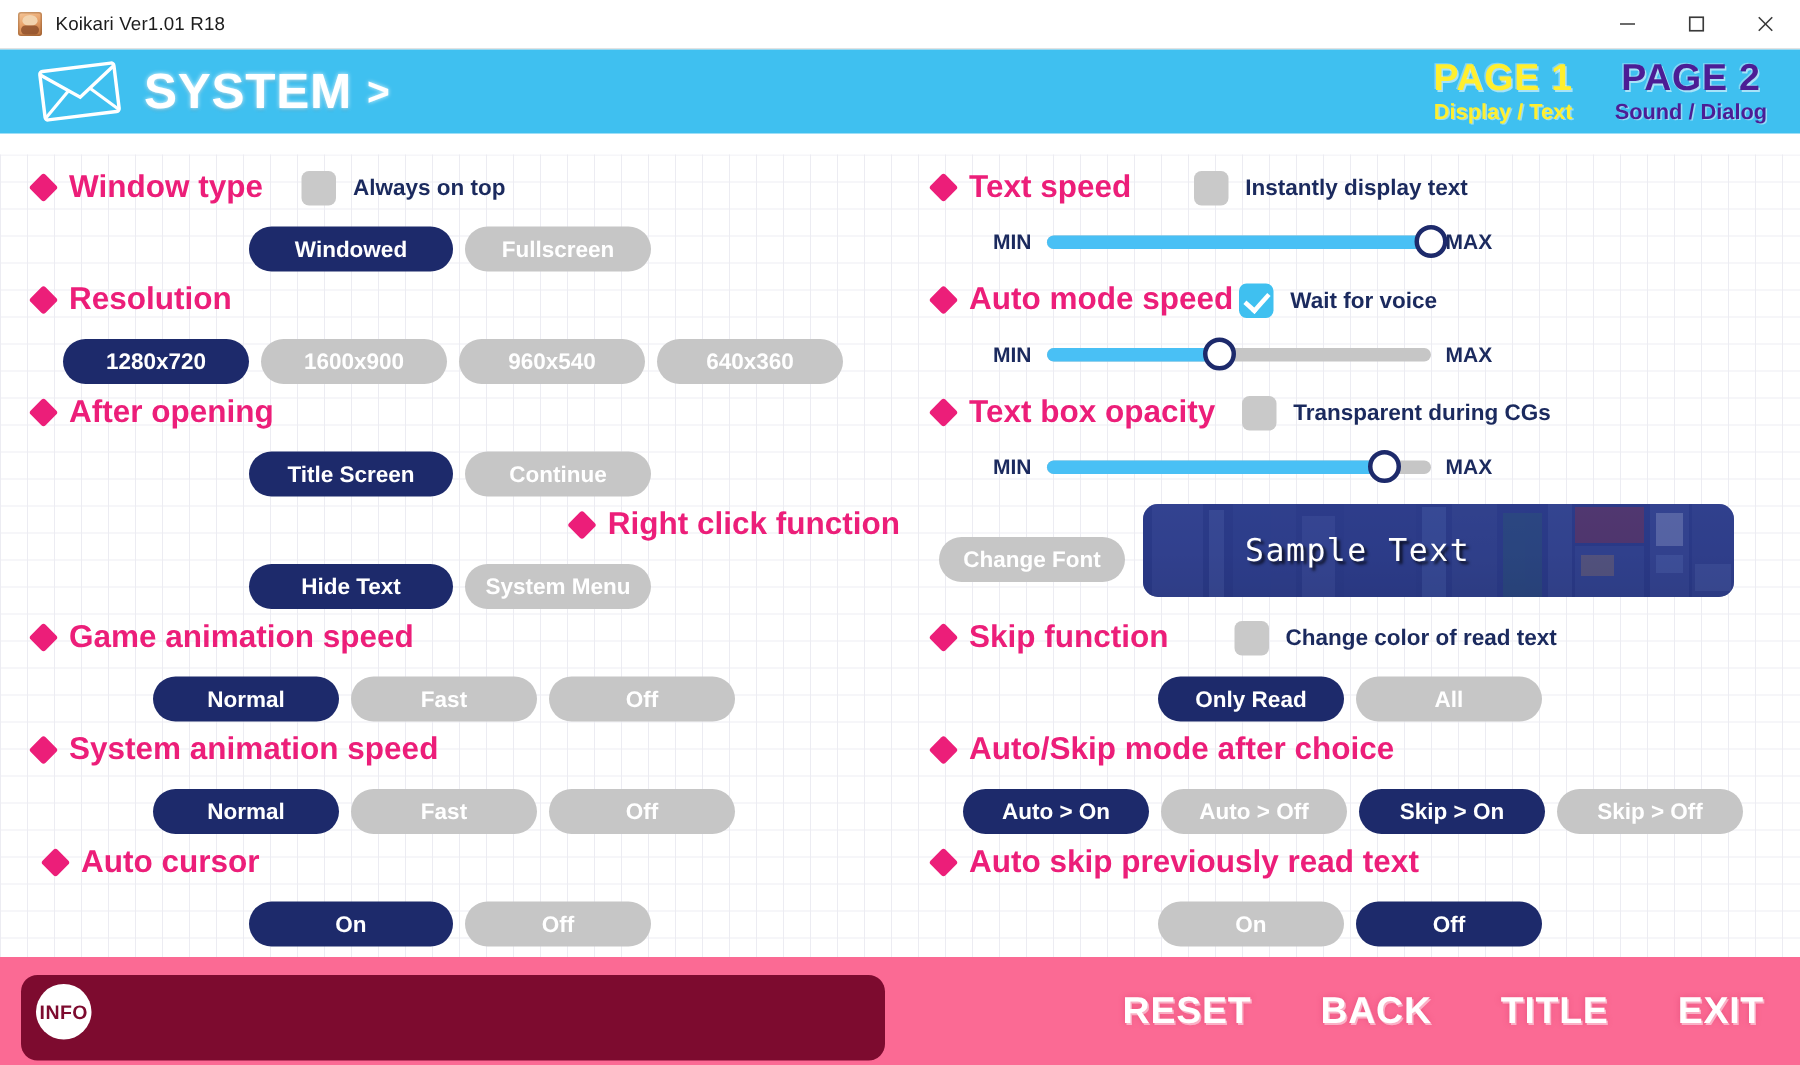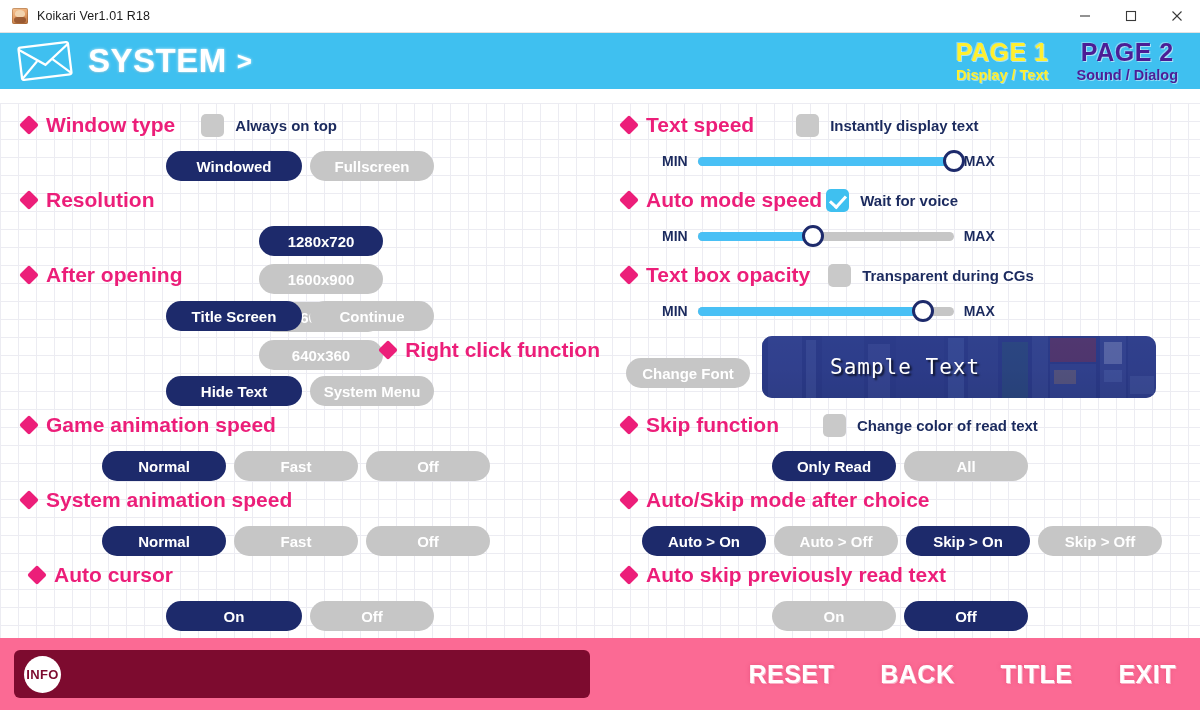--- a/index.html
+++ b/index.html
@@ -34,21 +34,21 @@
   .tb-controls { margin-left: auto; display: flex; height: 33px; }
   .tb-btn {
     width: 46px; height: 33px; display: flex; align-items: center;
     justify-content: center; color: #3a3a3a;
   }
   .tb-btn svg { display: block; }
 
   
   .header {
     position: absolute; top: 33px; left: 0; width: 1200px; height: 56px;
-    background: #3fc0f0; display: flex; align-items: center;
+    background: #3fc0f0; display: flex; align-items: center; padding-left: 8px;
   }
   .env-icon { margin-left: 16px; width: 58px; height: 44px; flex: 0 0 auto; }
   .sys-title {
     margin-left: 14px; font-size: 33px; font-weight: bold; color: #ffffff;
     letter-spacing: .5px;
     text-shadow: 0 0 3px rgba(255,255,255,.85), 0 2px 2px rgba(0,0,0,.08);
   }
   .sys-arrow {
     margin-left: 10px; font-size: 26px; font-weight: bold; color: #ffffff;
     text-shadow: 0 0 3px rgba(255,255,255,.8);
@@ -142,22 +142,22 @@
     font-family: "DejaVu Sans Mono", monospace; letter-spacing: 1px;
     text-shadow: 2px 2px 2px rgba(0,0,0,.75);
   }
 
   
   .bottombar {
     position: absolute; left: 0; top: 638px; width: 1200px; height: 72px;
     background: #fb6a94;
   }
   .info-strip {
-    position: absolute; left: 14px; top: 12px; width: 576px; height: 48px;
-    background: #7d0b2f; border-radius: 6px;
+    position: absolute; left: 14px; top: 12px; width: 576px; height: 57px;
+    background: #7d0b2f; border-radius: 11px;
   }
   .info-badge {
     position: absolute; left: 10px; top: 6px; width: 37px; height: 37px;
     border-radius: 50%; background: #ffffff; display: flex;
     align-items: center; justify-content: center;
     font-size: 13px; font-weight: bold; color: #7d0b2f; letter-spacing: .3px;
   }
   .bottom-actions {
     position: absolute; right: 24px; top: 0; height: 72px;
     display: flex; align-items: center; gap: 46px;
@@ -237,21 +237,21 @@
           <span class="pill sel" style="width:136px;">Windowed</span>
           <span class="pill unsel" style="width:124px;">Fullscreen</span>
         </div>
       </div>
 
       <div class="row" style="top:85px;">
         <div class="label-line" style="padding-left:22px;">
           <span class="diamond"></span>
           <span class="setting-label">Resolution</span>
         </div>
-        <div class="pills" style="margin-top:14px; padding-left:42px; gap:8px;flex-direction:column;">
+        <div class="pills" style="margin-top:14px; padding-left:42px; gap:8px;">
           <span class="pill sel" style="width:124px;">1280x720</span>
           <span class="pill unsel" style="width:124px;">1600x900</span>
           <span class="pill unsel" style="width:124px;">960x540</span>
           <span class="pill unsel" style="width:124px;">640x360</span>
         </div>
       </div>
 
       <div class="row" style="top:160px;">
         <div class="label-line" style="padding-left:22px;">
           <span class="diamond"></span>

